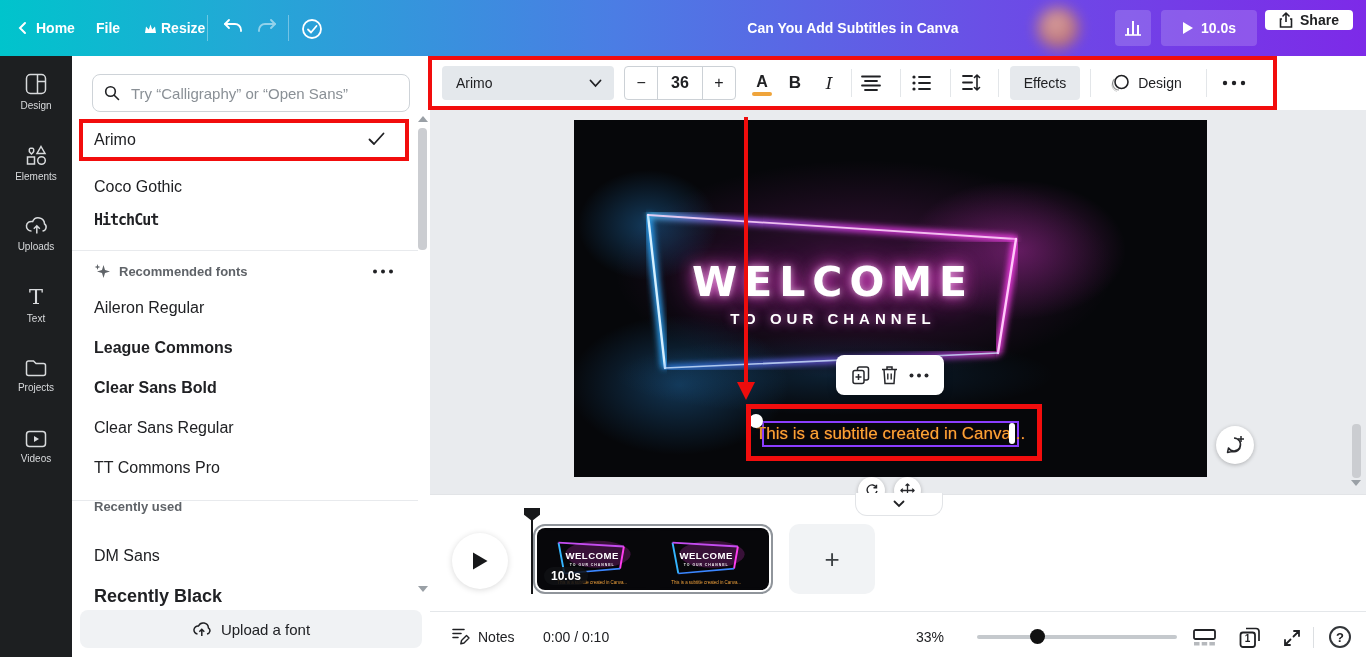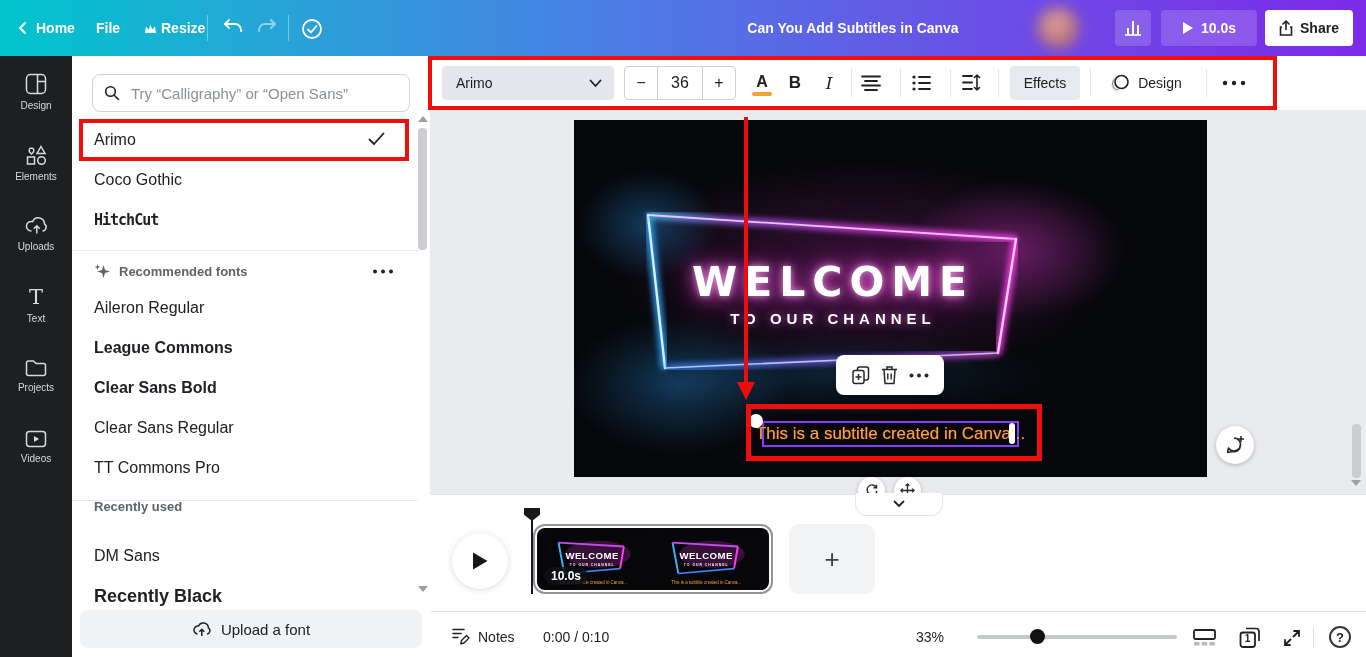--- a/index.html
+++ b/index.html
@@ -46,21 +46,21 @@
   .arr-right{width:0;height:0;border-top:5px solid transparent;border-bottom:5px solid transparent;border-left:6px solid #8a8f94;}
 
   
   #toolbar{left:430px;top:56px;width:936px;height:54px;background:#fff;}
   #font-select{left:442px;top:66px;width:172px;height:34px;background:#e4e8ec;border-radius:4px;
     display:flex;align-items:center;justify-content:space-between;padding:0 12px 0 14px;cursor:pointer;}
   #font-select span{font-size:14px;font-weight:500;}
   #stepper{left:624px;top:66px;width:112px;height:34px;border:1px solid #ccd1d6;border-radius:4px;display:flex;background:#fff;}
   #stepper>div{display:flex;align-items:center;justify-content:center;font-size:16px;}
   .step-btn{width:33px;cursor:pointer;}
-  #size-val{width:46px;border-left:1px solid #ccd1d6;border-right:1px solid #ccd1d6;font-size:14px;font-weight:400;}
+  #size-val{width:46px;border-left:1px solid #ccd1d6;border-right:1px solid #ccd1d6;font-size:14px;font-weight:700;}
   .tbtn{display:flex;align-items:center;justify-content:center;cursor:pointer;}
   .tsep{width:1px;height:28px;background:#e3e6e9;top:69px;}
   #color-A{left:746px;top:66px;width:32px;height:34px;flex-direction:column;}
   #color-A b{font-size:16px;line-height:18px;margin-top:3px;}
   #color-A i{display:block;width:20px;height:4px;border-radius:2px;background:#efa43b;margin-top:1px;}
   #bold-btn{left:780px;top:66px;width:30px;height:34px;font-size:17px;font-weight:800;}
   #italic-btn{left:814px;top:66px;width:30px;height:34px;font-size:17px;font-style:italic;font-family:"DejaVu Serif",serif;}
   #effects-btn{left:1010px;top:66px;width:70px;height:34px;background:#e6e9ed;border-radius:4px;font-size:14px;font-weight:500;}
   #animate-btn{left:1100px;top:66px;width:92px;height:34px;gap:8px;font-size:14px;font-weight:500;}
 
@@ -152,21 +152,21 @@
         <path d="M1 15 H17" stroke="#fff" stroke-width="1.6"></path>
         <path d="M4 15 V8 M9 15 V1 M14 15 V5" stroke="#fff" stroke-width="2"></path>
       </svg>
   </div>
   <div class="ab tb-btn" style="left:1161px;top:10px;width:96px;height:36px">
     <svg width="12" height="14" viewBox="0 0 12 14">
         <path d="M1 1 L11 7 L1 13 Z" fill="#fff"></path>
       </svg>
     <span style="color:#fff;font-size:14px;font-weight:700">10.0s</span>
   </div>
-  <div id="share-btn" class="ab tb-btn" style="left:1265px;top:10px;width:88px;height:36px">
+  <div id="share-btn" class="ab tb-btn" style="left:1265px;top:10px;width:88px;height:20px">
     <svg width="14" height="16" viewBox="0 0 14 16">
         <path d="M7 1 V10" stroke="#202124" stroke-width="1.6"></path>
         <path d="M4 4 L7 1 L10 4" stroke="#202124" stroke-width="1.6" fill="none" stroke-linecap="round" stroke-linejoin="round"></path>
         <path d="M3 7 H1.5 V15 H12.5 V7 H11" stroke="#202124" stroke-width="1.6" fill="none"></path>
       </svg>
     <span>Share</span>
   </div>
 </div>
 
 <div id="rail" class="ab">
@@ -220,21 +220,21 @@
       <path d="M10.2 10.2 L14.5 14.5" stroke="#202124" stroke-width="1.6" stroke-linecap="round"></path>
     </svg>
 </div>
 
 <div class="ab font-row" style="top:120px">
   <span>Arimo</span>
   <svg class="ab" style="left:296px;top:12px" width="17" height="14" viewBox="0 0 17 14">
       <path d="M1.5 7.5 L6 12 L15.5 1.5" stroke="#202124" stroke-width="1.8" fill="none" stroke-linecap="round" stroke-linejoin="round"></path>
     </svg>
 </div>
-<div class="ab font-row" style="top:160px">
+<div class="ab font-row" style="top:167px">
     <span>Coco Gothic</span>
   </div>
 <div class="ab font-row hitchcut" style="top:200px">
     <span>HitchCut</span>
   </div>
 
 <div class="ab panel-div" style="top:250px"></div>
 
 <div class="ab flex" style="left:94px;top:260px;width:310px;height:22px;gap:9px">
   <svg width="16" height="16" viewBox="0 0 16 16">

